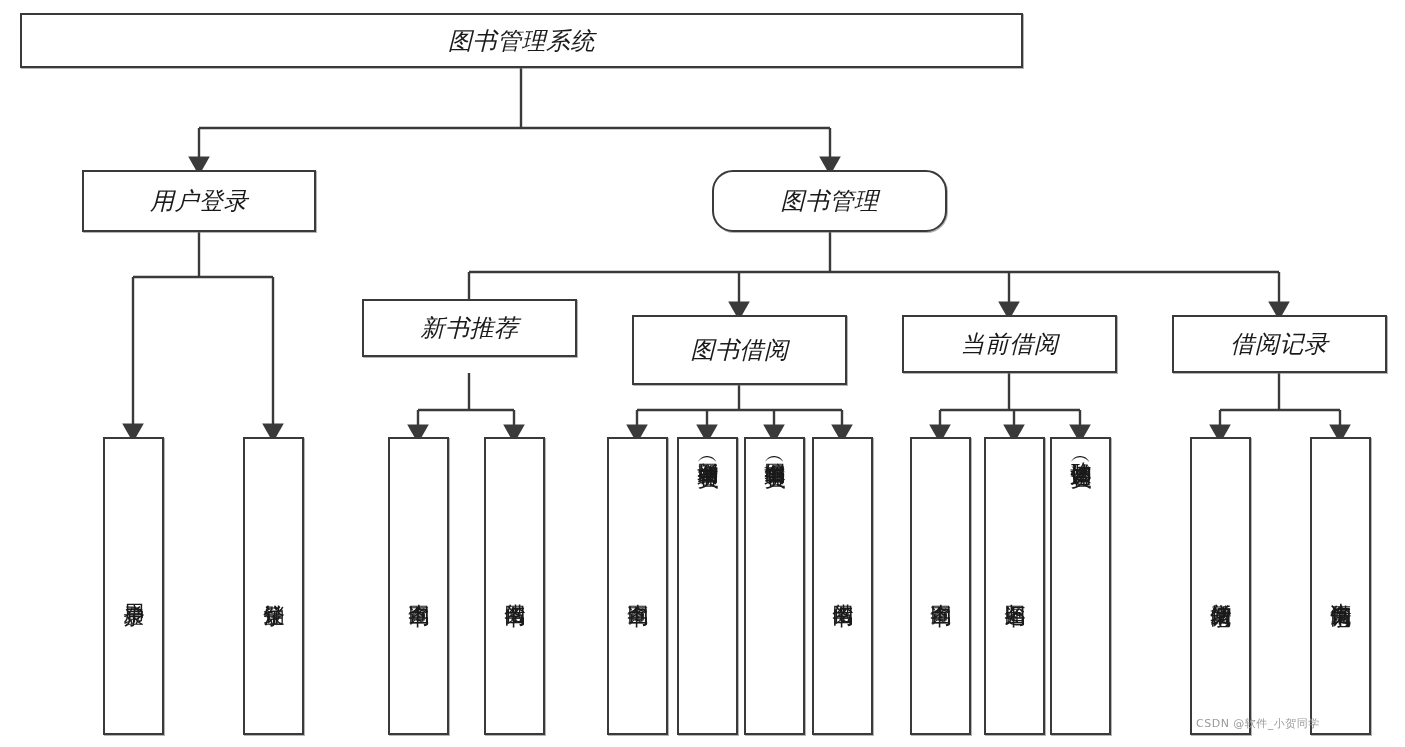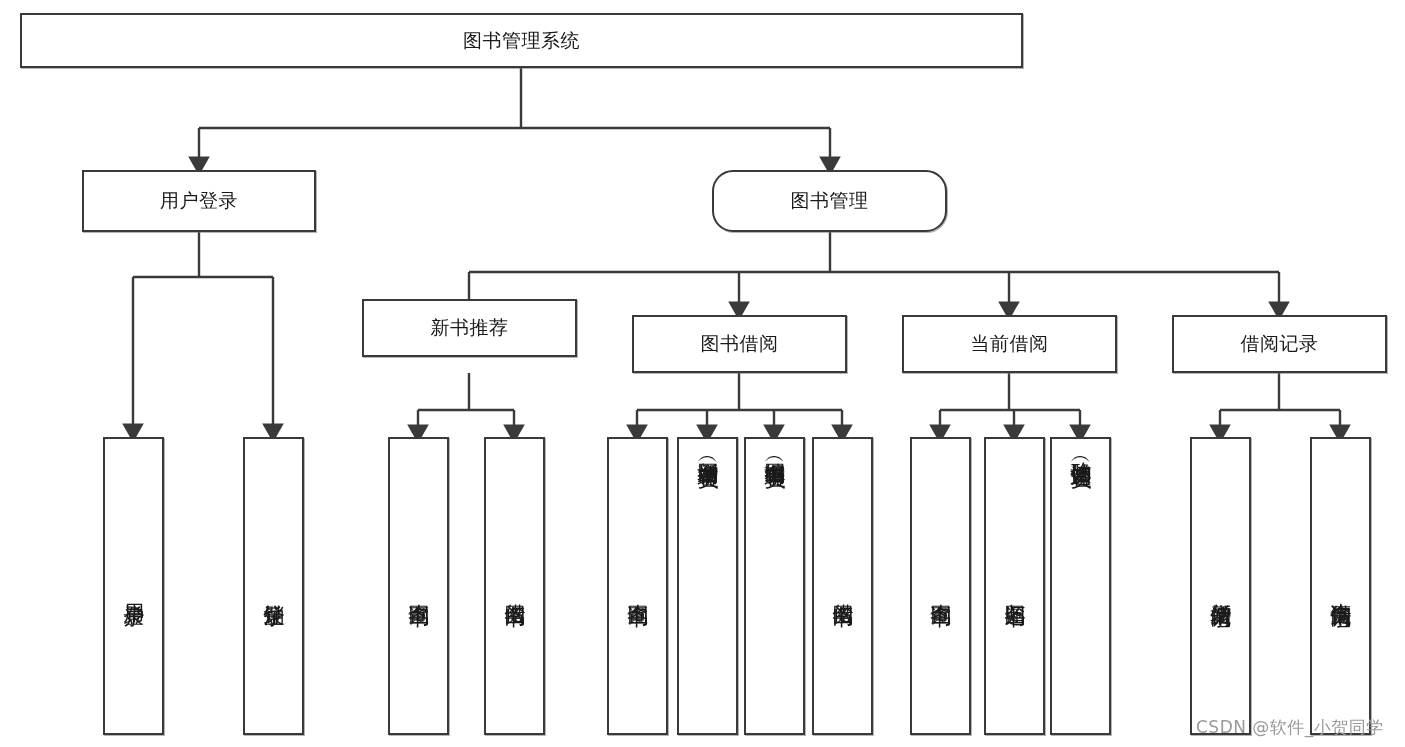--- a/index.html
+++ b/index.html
@@ -30,22 +30,23 @@
     box-sizing: border-box;
     background: #ffffff;
     border: 2px solid #3a3a3a;
     box-shadow: 1px 1px 0 rgba(120,120,120,0.55);
     display: flex;
     align-items: center;
     justify-content: center;
     color: #1a1a1a;
   }
   .node.horiz {
-    font-size: 19px;
+    font-size: 24px;
     letter-spacing: 0.5px;
+    font-style: italic;
   }
   .node.vert {
     writing-mode: vertical-rl;
     text-orientation: upright;
     font-size: 21px;
     line-height: 1.18;
     letter-spacing: 1px;
     padding-top: 6px;
     justify-content: flex-start;
     align-items: center;
@@ -53,21 +54,21 @@
     white-space: nowrap;
   }
   .node.vert.topalign {
     justify-content: flex-start;
   }
   .node.vert.midalign {
     justify-content: center;
   }
   .watermark {
     position: absolute;
-    font-size: 17px;
+    font-size: 11px;
     color: #9a9a9a;
     letter-spacing: 0.5px;
     white-space: nowrap;
   }
 </style>
 </head>
 <body>
 
 <div id="canvas">
 
@@ -129,21 +130,21 @@
   <div class="node horiz" style="left:82px; top:170px; width:234px; height:62px;">
     <span>用户登录</span>
   </div>
   <div class="node horiz" style="left:712px; top:170px; width:235px; height:62px;border-radius:21px;">
     <span>图书管理</span>
   </div>
 
   <div class="node horiz" style="left:362px; top:299px; width:215px; height:58px;">
     <span>新书推荐</span>
   </div>
-  <div class="node horiz" style="left:632px; top:315px; width:215px; height:58px;">
+  <div class="node horiz" style="left:632px; top:315px; width:215px; height:70px;">
     <span>图书借阅</span>
   </div>
   <div class="node horiz" style="left:1172px; top:315px; width:215px; height:58px;">
     <span>借阅记录</span>
   </div>
   <div class="node horiz" style="left:902px; top:315px; width:215px; height:58px;">
     <span>当前借阅</span>
   </div>
 
   <div class="node vert midalign" style="left:103px; top:437px; width:61px; height:298px;">

